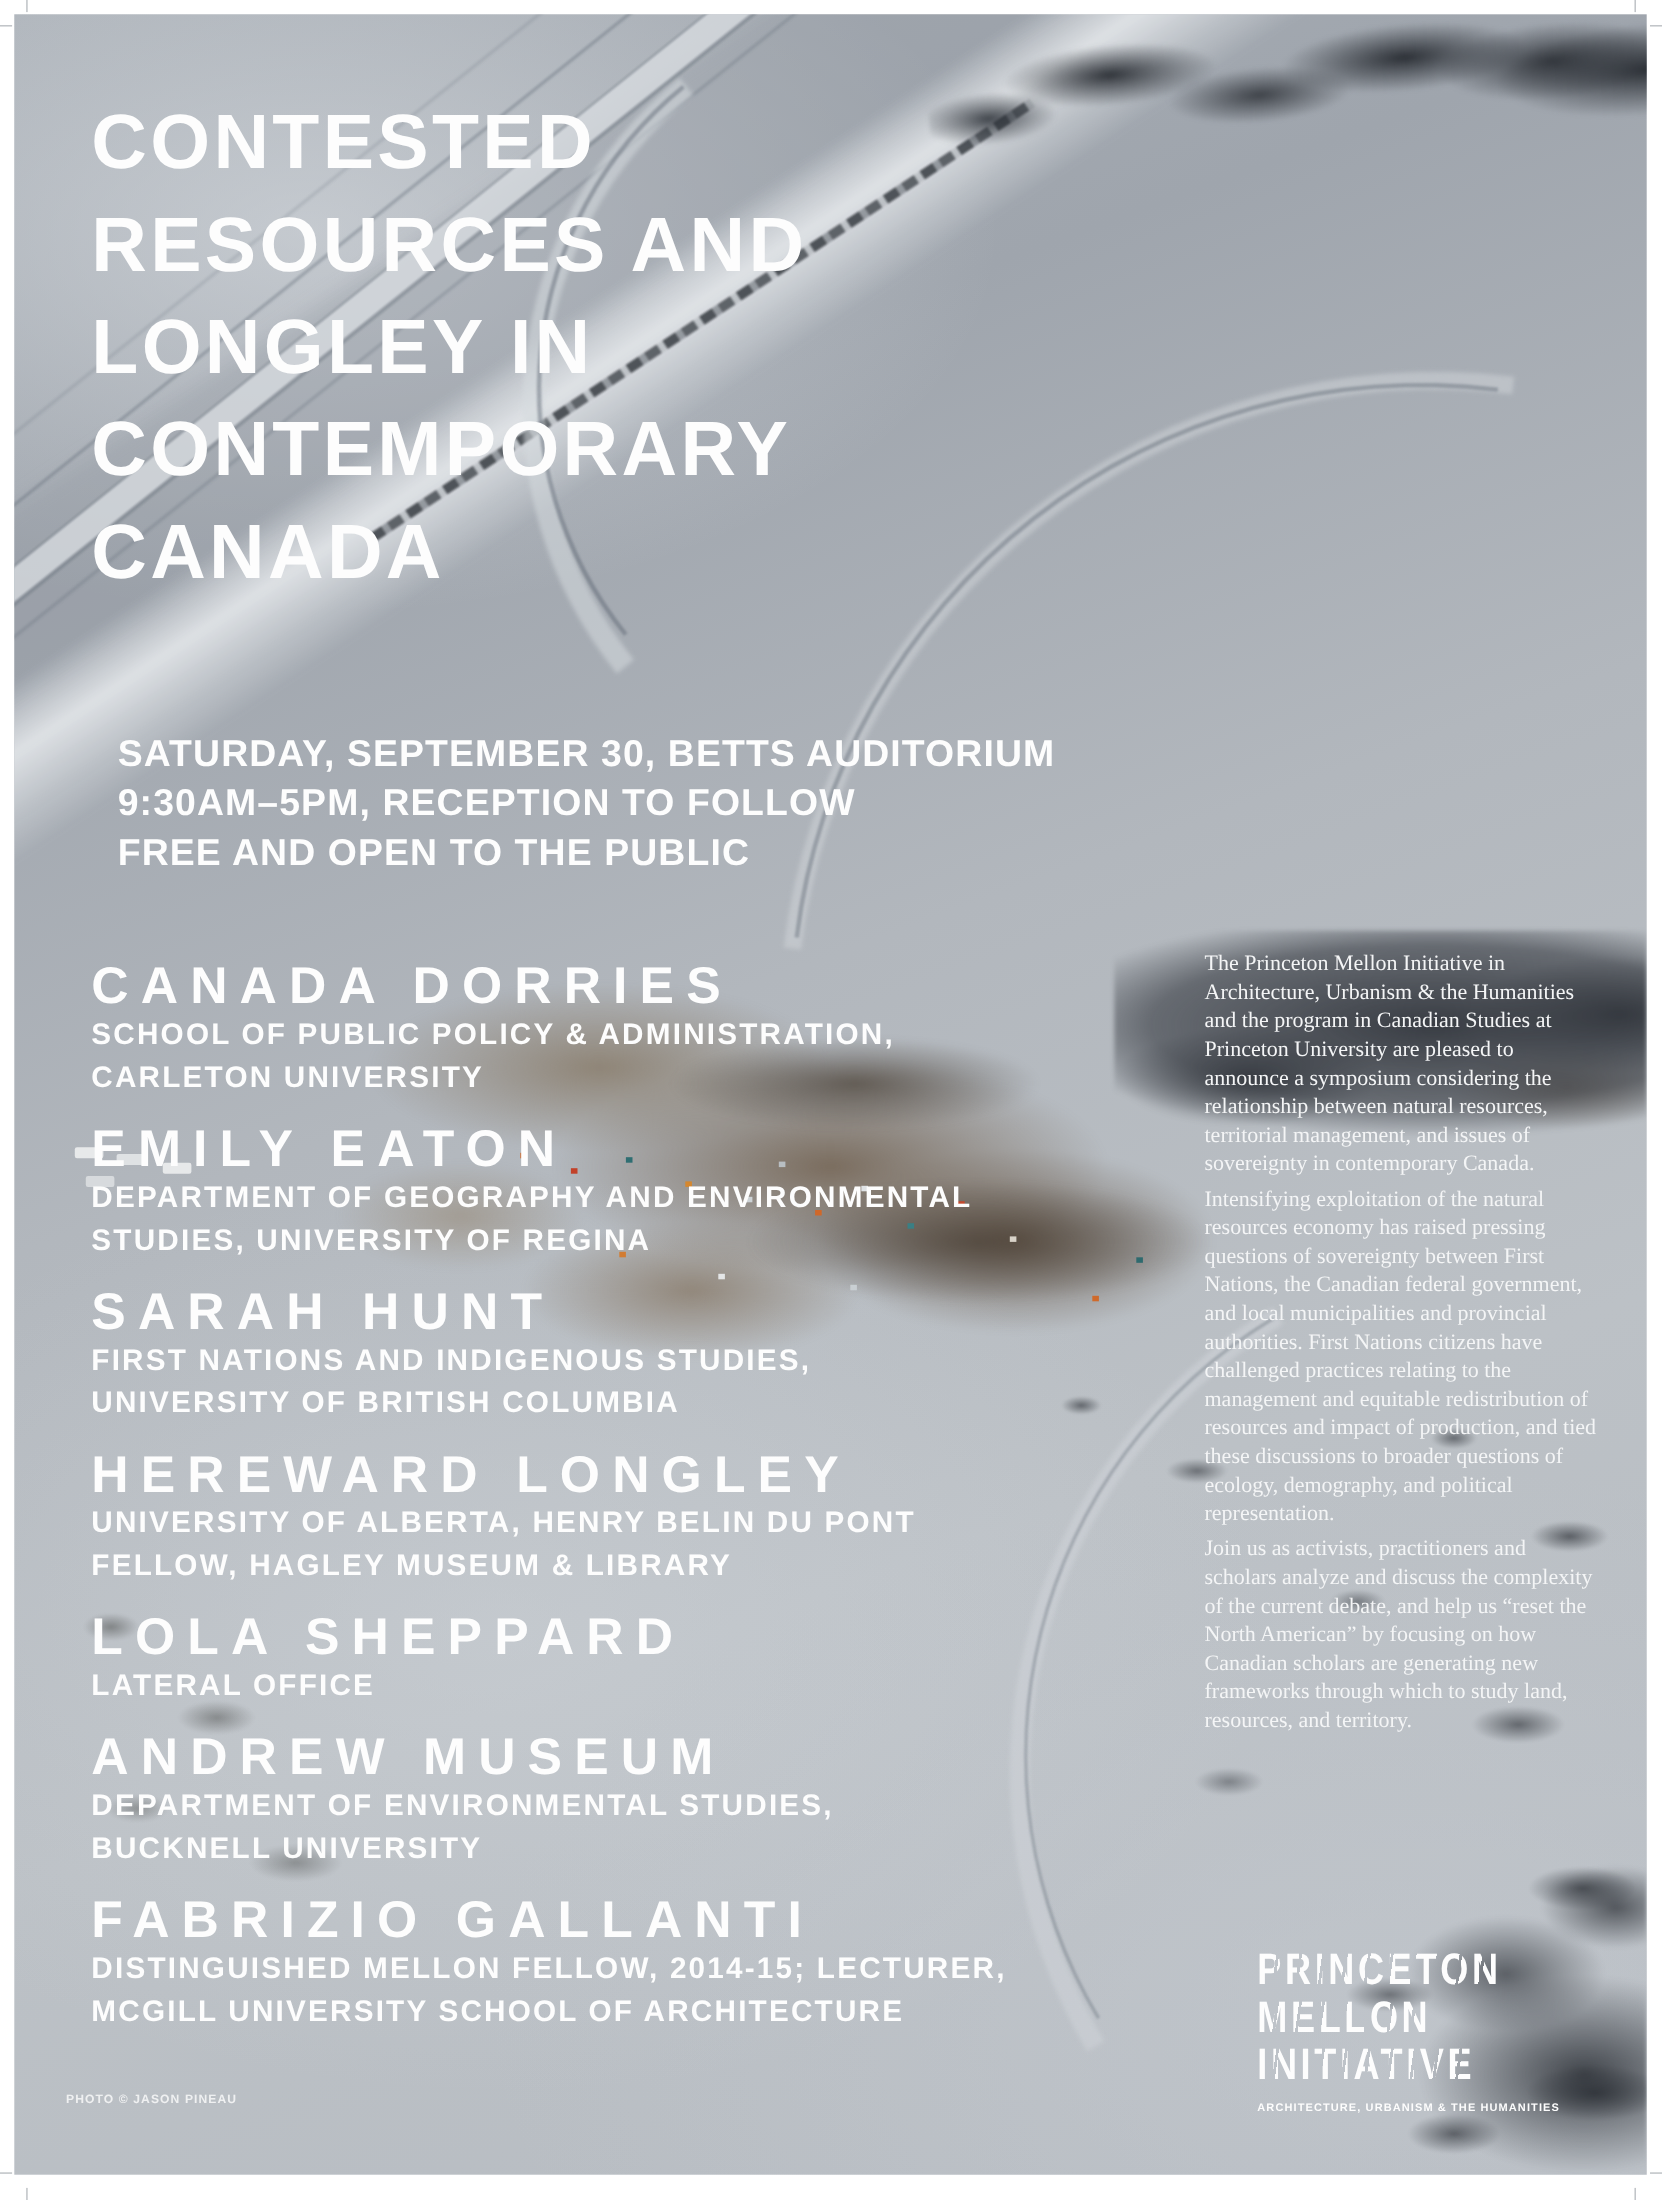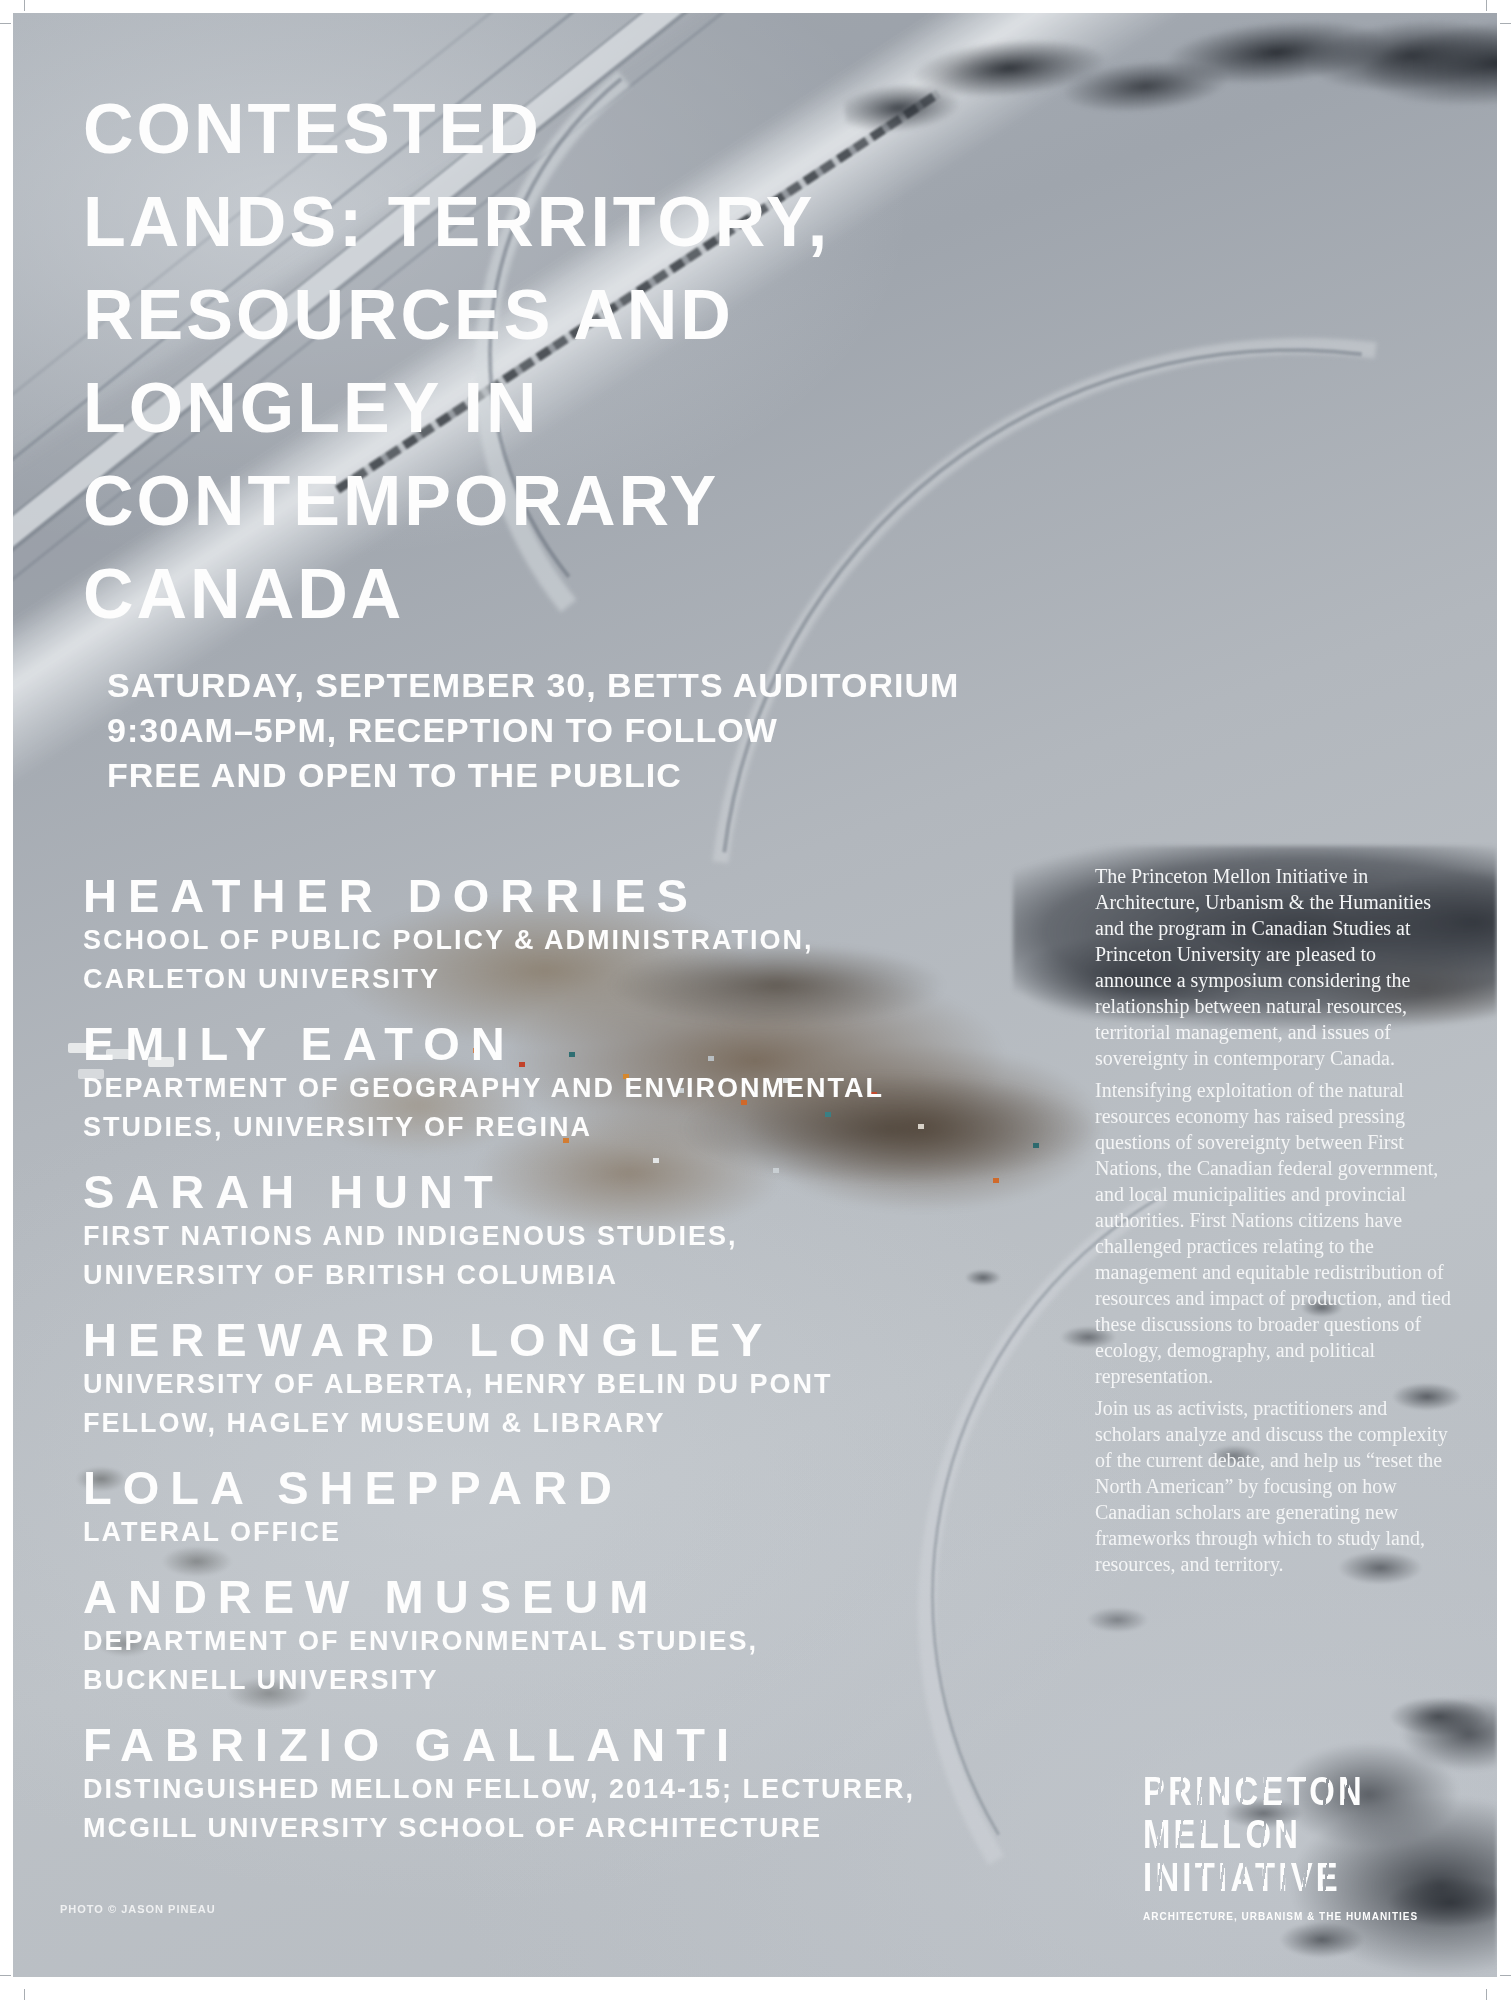--- a/index.html
+++ b/index.html
@@ -149,34 +149,33 @@
     <div class="layer clearing"></div>
     <div class="layer clearing-dark"></div>
     <div class="layer machinery"></div>
     <div class="layer buildings"></div>
     <div class="layer trees-scatter"></div>
     <div class="layer trees-corner"></div>
     <div class="layer trees-left"></div>
 
     <div class="txt title-block" id="title-block">
         <div class="title-line">CONTESTED</div>
-        <div class="title-line">LANDS: TERRITORY,</div>
         <div class="title-line">RESOURCES AND</div>
         <div class="title-line">LONGLEY IN</div>
         <div class="title-line">CONTEMPORARY</div>
         <div class="title-line">CANADA</div>
       </div>
     <div class="txt details-block" id="details-block">
         <div class="details-line">SATURDAY, SEPTEMBER 30, BETTS AUDITORIUM</div>
         <div class="details-line">9:30AM–5PM, RECEPTION TO FOLLOW</div>
         <div class="details-line">FREE AND OPEN TO THE PUBLIC</div>
       </div>
     <div class="txt speakers-block" id="speakers-block">
         <div class="speaker">
-          <div class="speaker-name">HEATHER DORRIES</div>
+          <div class="speaker-name">CANADA DORRIES</div>
           <div class="speaker-affil">SCHOOL OF PUBLIC POLICY &amp; ADMINISTRATION,</div>
           <div class="speaker-affil">CARLETON UNIVERSITY</div>
         </div>
         <div class="speaker">
           <div class="speaker-name">EMILY EATON</div>
           <div class="speaker-affil">DEPARTMENT OF GEOGRAPHY AND ENVIRONMENTAL</div>
           <div class="speaker-affil">STUDIES, UNIVERSITY OF REGINA</div>
         </div>
         <div class="speaker">
           <div class="speaker-name">SARAH HUNT</div>

